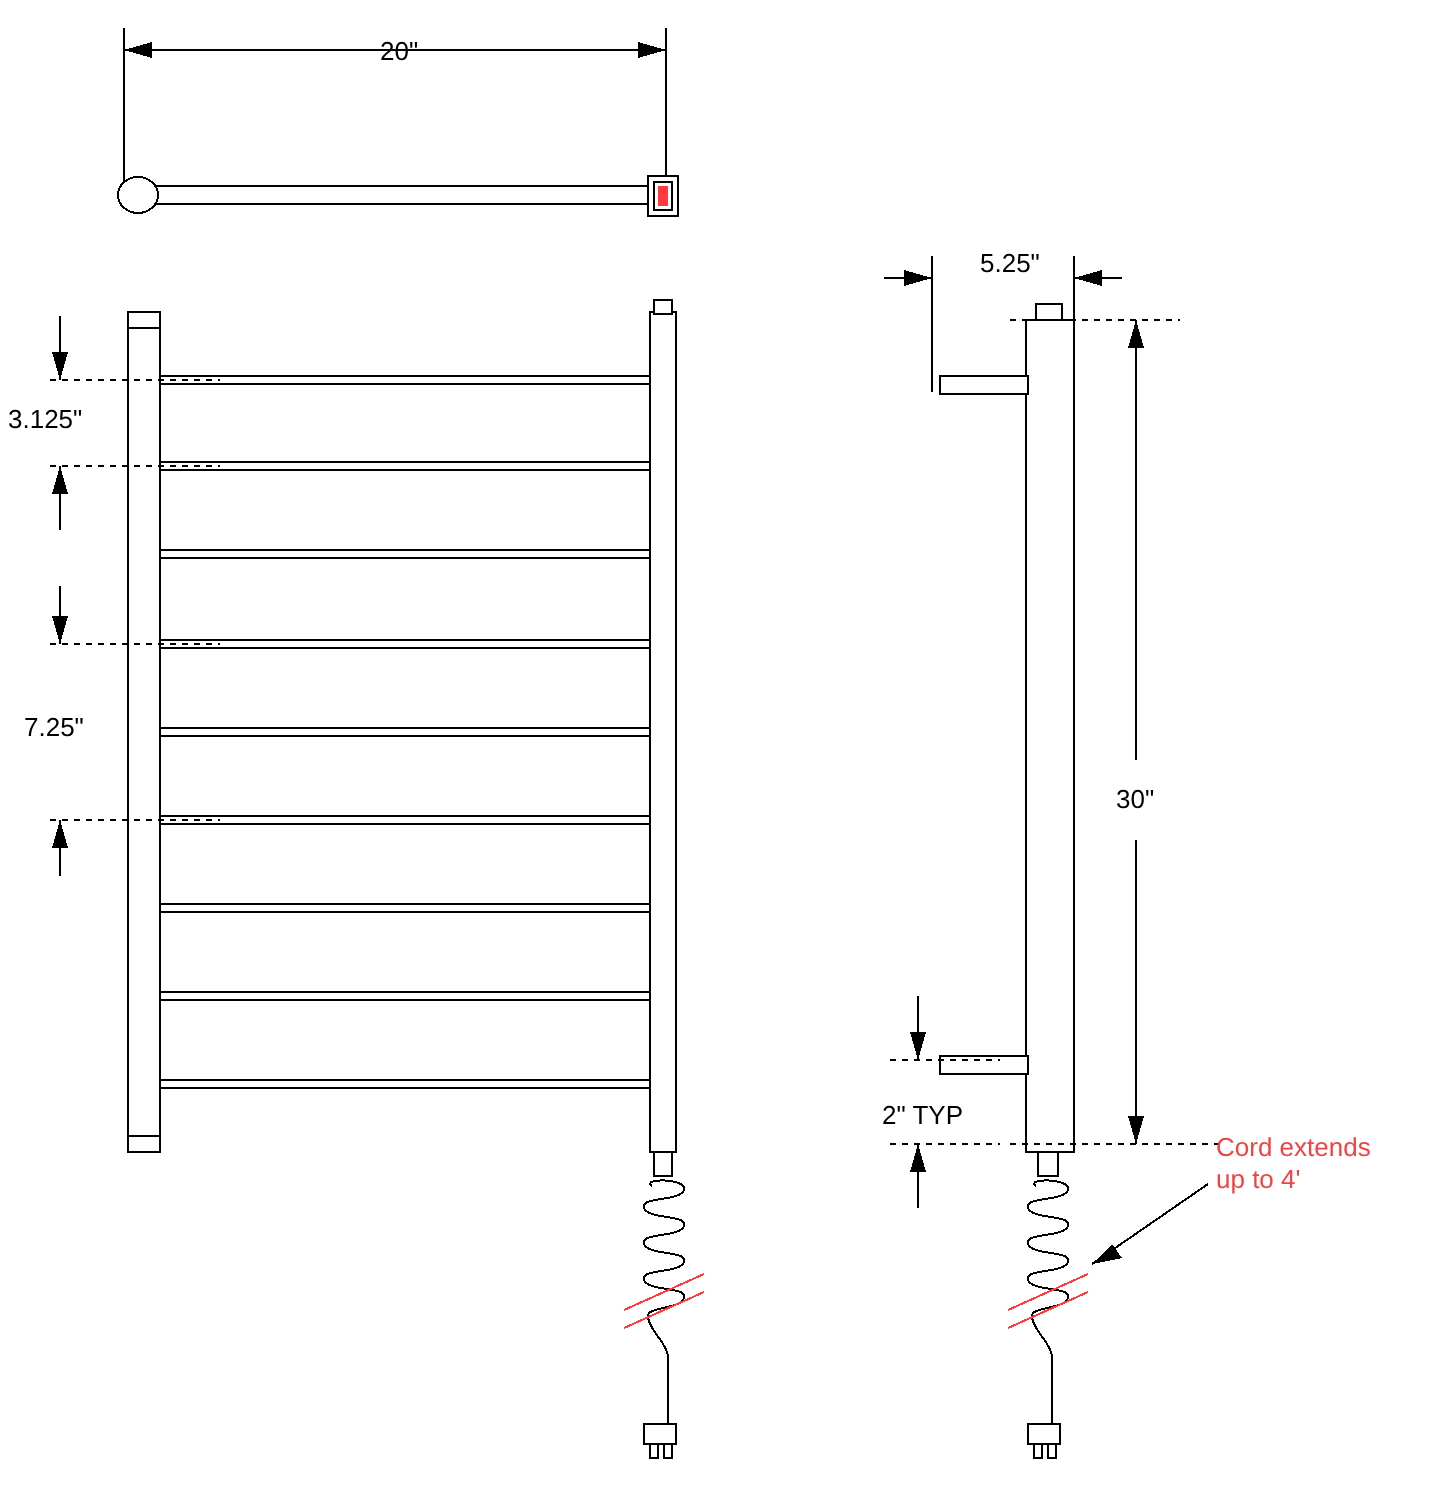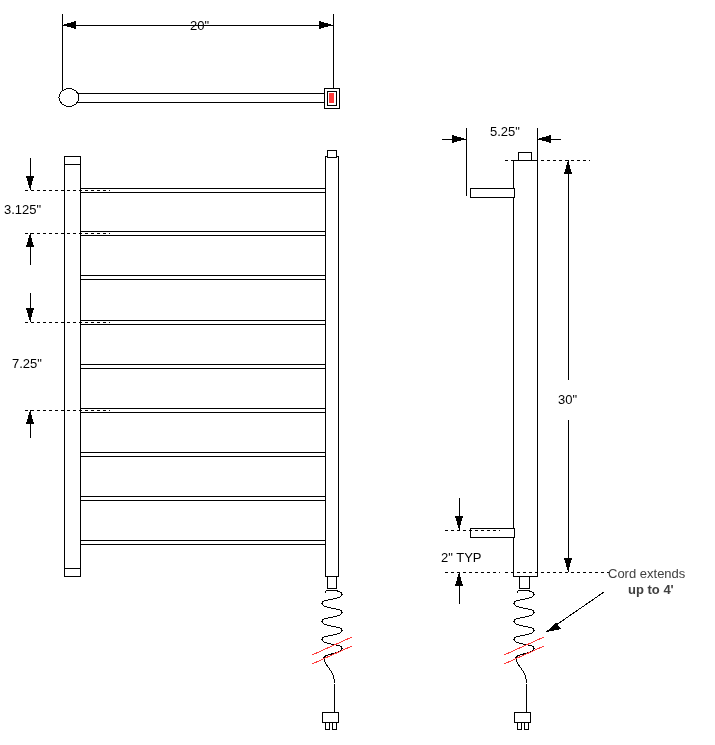--- a/index.html
+++ b/index.html
@@ -16,21 +16,21 @@
     position:absolute;
     font-family:"Liberation Sans", sans-serif;
     font-size:13px;
     color:#000;
     white-space:nowrap;
   }
   .notetext {
     position:absolute;
     font-family:"Liberation Sans", sans-serif;
     font-size:13px;
-    color:#404040;
+    color:#ef4444;
     line-height:16px;
     white-space:nowrap;
   }
 </style>
 </head>
 <body>
 
 <div id="stage">
 
   <svg class="dwg" viewBox="0 0 715 745">
@@ -204,15 +204,15 @@
 
   <div class="dimtext" style="left:12px; top:356px;">7.25"</div>
 
   <div class="dimtext" style="left:490px; top:124px;">5.25"</div>
 
   <div class="dimtext" style="left:558px; top:392px;">30"</div>
 
   <div class="dimtext" style="left:441px; top:550px;">2" TYP</div>
 
   <div class="notetext" style="left:608px; top:566px;">Cord extends</div>
-  <div class="notetext" style="left:628px; top:582px;font-weight:bold;">up to 4'</div>
+  <div class="notetext" style="left:608px; top:582px;">up to 4'</div>
 
 </div>
 
 </body></html>

